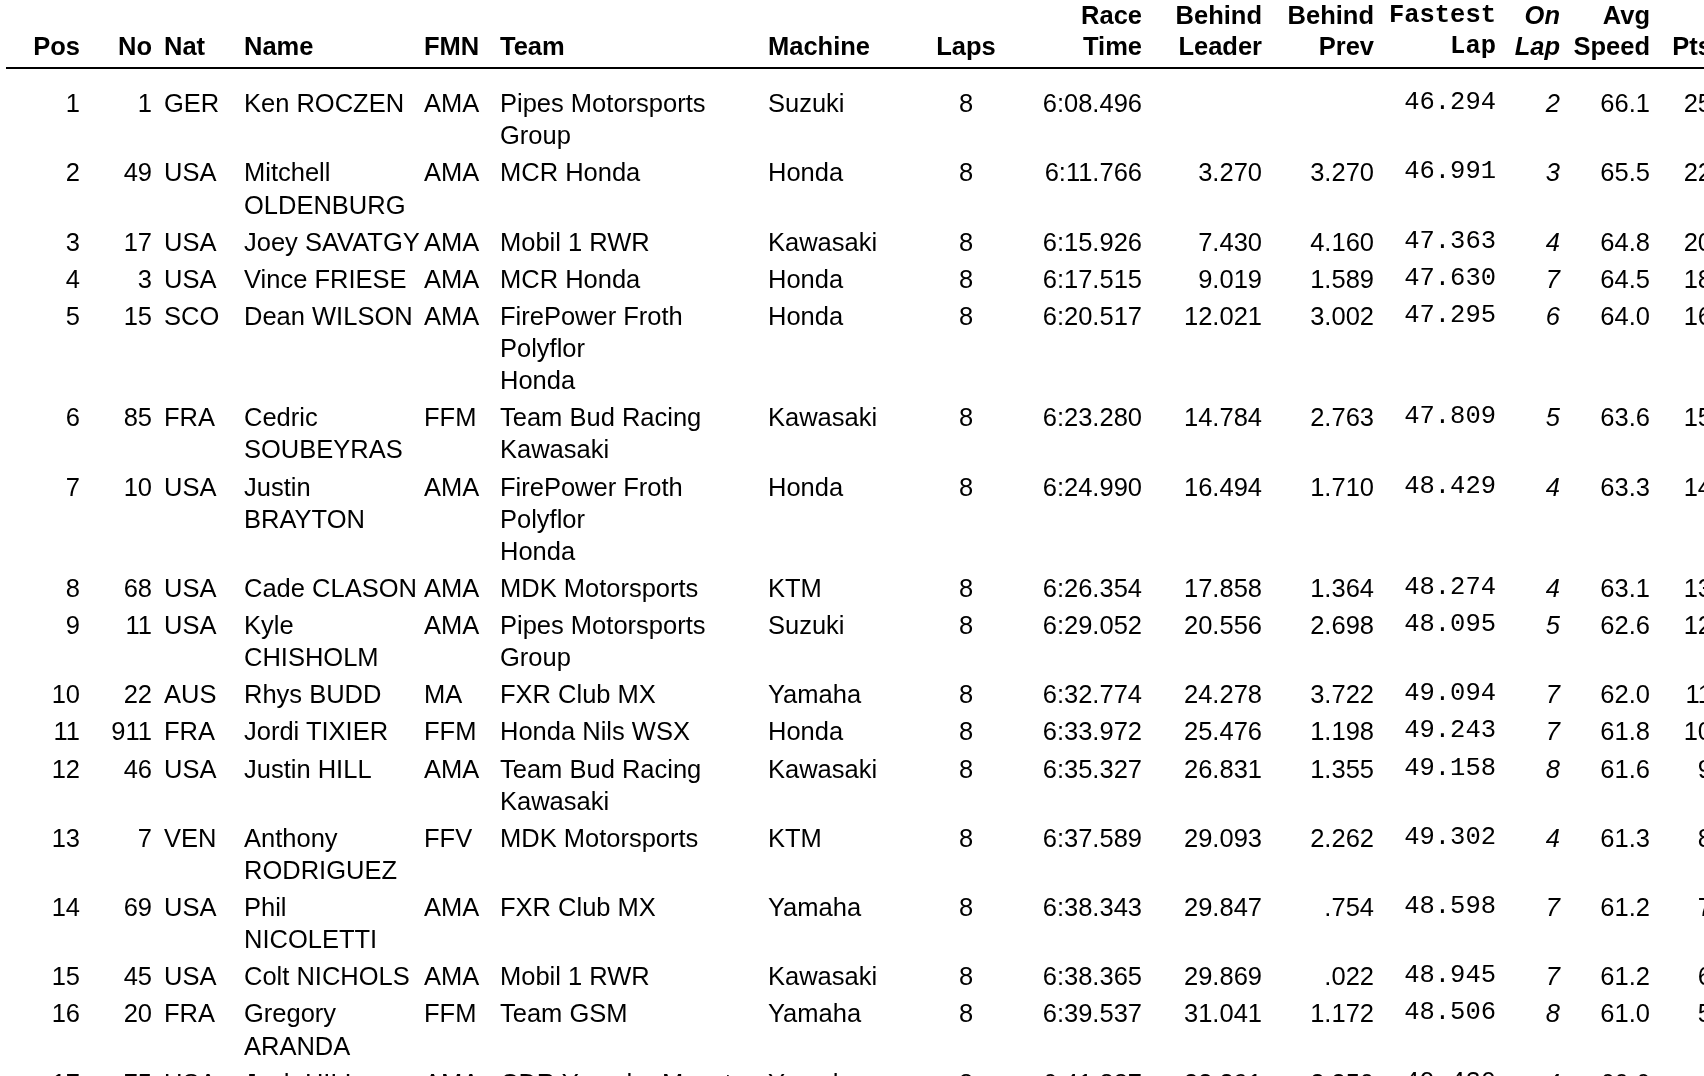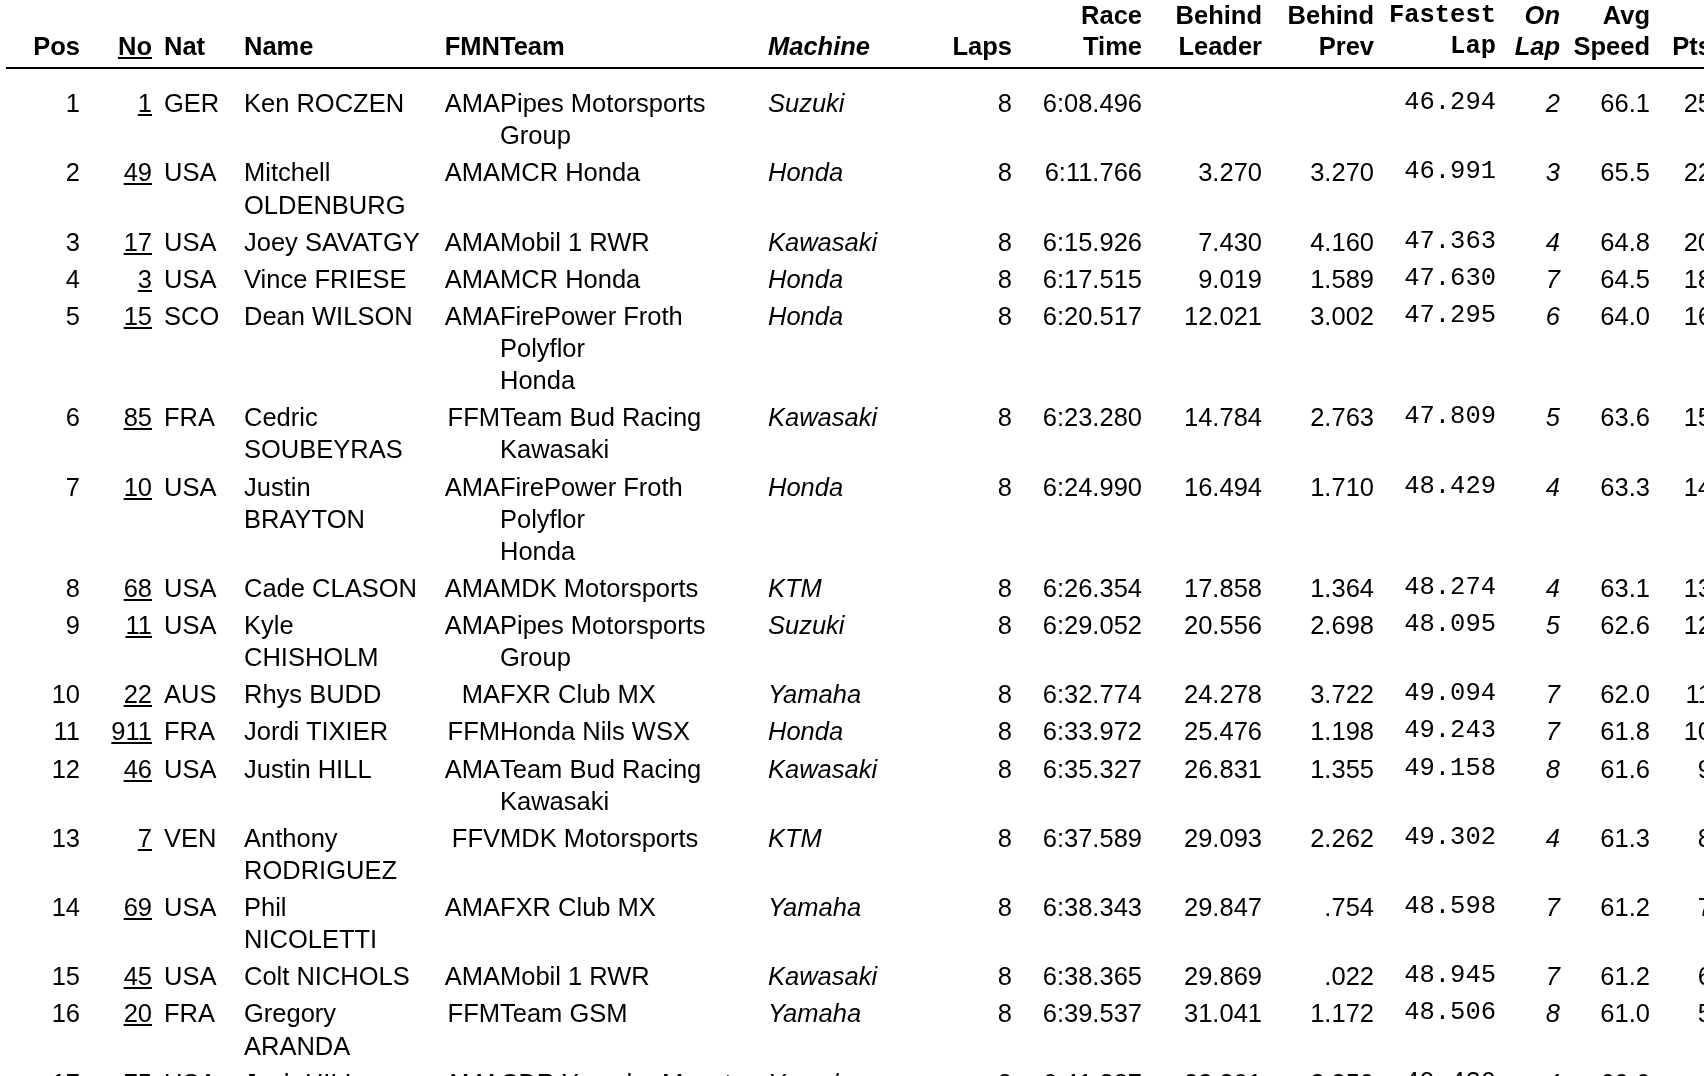--- a/index.html
+++ b/index.html
@@ -44,27 +44,27 @@
     padding: 5px 0 0 0;
     font-weight: normal;
     white-space: pre-line;
   }
   table.results tbody tr:first-child td {
     padding-top: 18px;
   }
 
   
   .c-pos     { text-align: right; width: 74px;  padding-right: 0 !important; }
-  .c-no      { text-align: right; width: 72px; text-decoration: underline;  }
+  .c-no      { text-align: right; width: 72px;  }
   .c-nat     { text-align: left;  width: 76px;  padding-left: 12px !important; margin-top: 28px; }
   .c-name    { text-align: left;  width: 196px; padding-left: 16px !important; }
-  .c-fmn     { text-align: right;  width: 76px;  }
+  .c-fmn     { text-align: left;  width: 76px;  }
   .c-team    { text-align: left;  width: 268px; padding-left: 0 !important; }
-  .c-machine { text-align: left;  width: 152px; font-style: italic; }
-  .c-laps    { text-align: right; width: 92px;  }
+  .c-machine { text-align: left;  width: 152px; }
+  .c-laps    { text-align: center; width: 92px;  }
   .c-time    { text-align: right; width: 130px; }
   .c-bleader { text-align: right; width: 120px; }
   .c-bprev   { text-align: right; width: 112px; }
   .c-flap    { text-align: right; width: 122px; font-family: Liberation Mono, monospace; }
   .c-onlap   { text-align: right; width: 64px; font-style: italic;  }
   .c-avg     { text-align: right; width: 90px;  }
   .c-pts     { text-align: right; width: 62px;  }
 
   
   .c-nat, .c-name, .c-fmn, .c-team, .c-machine { padding-left: 10px; }

